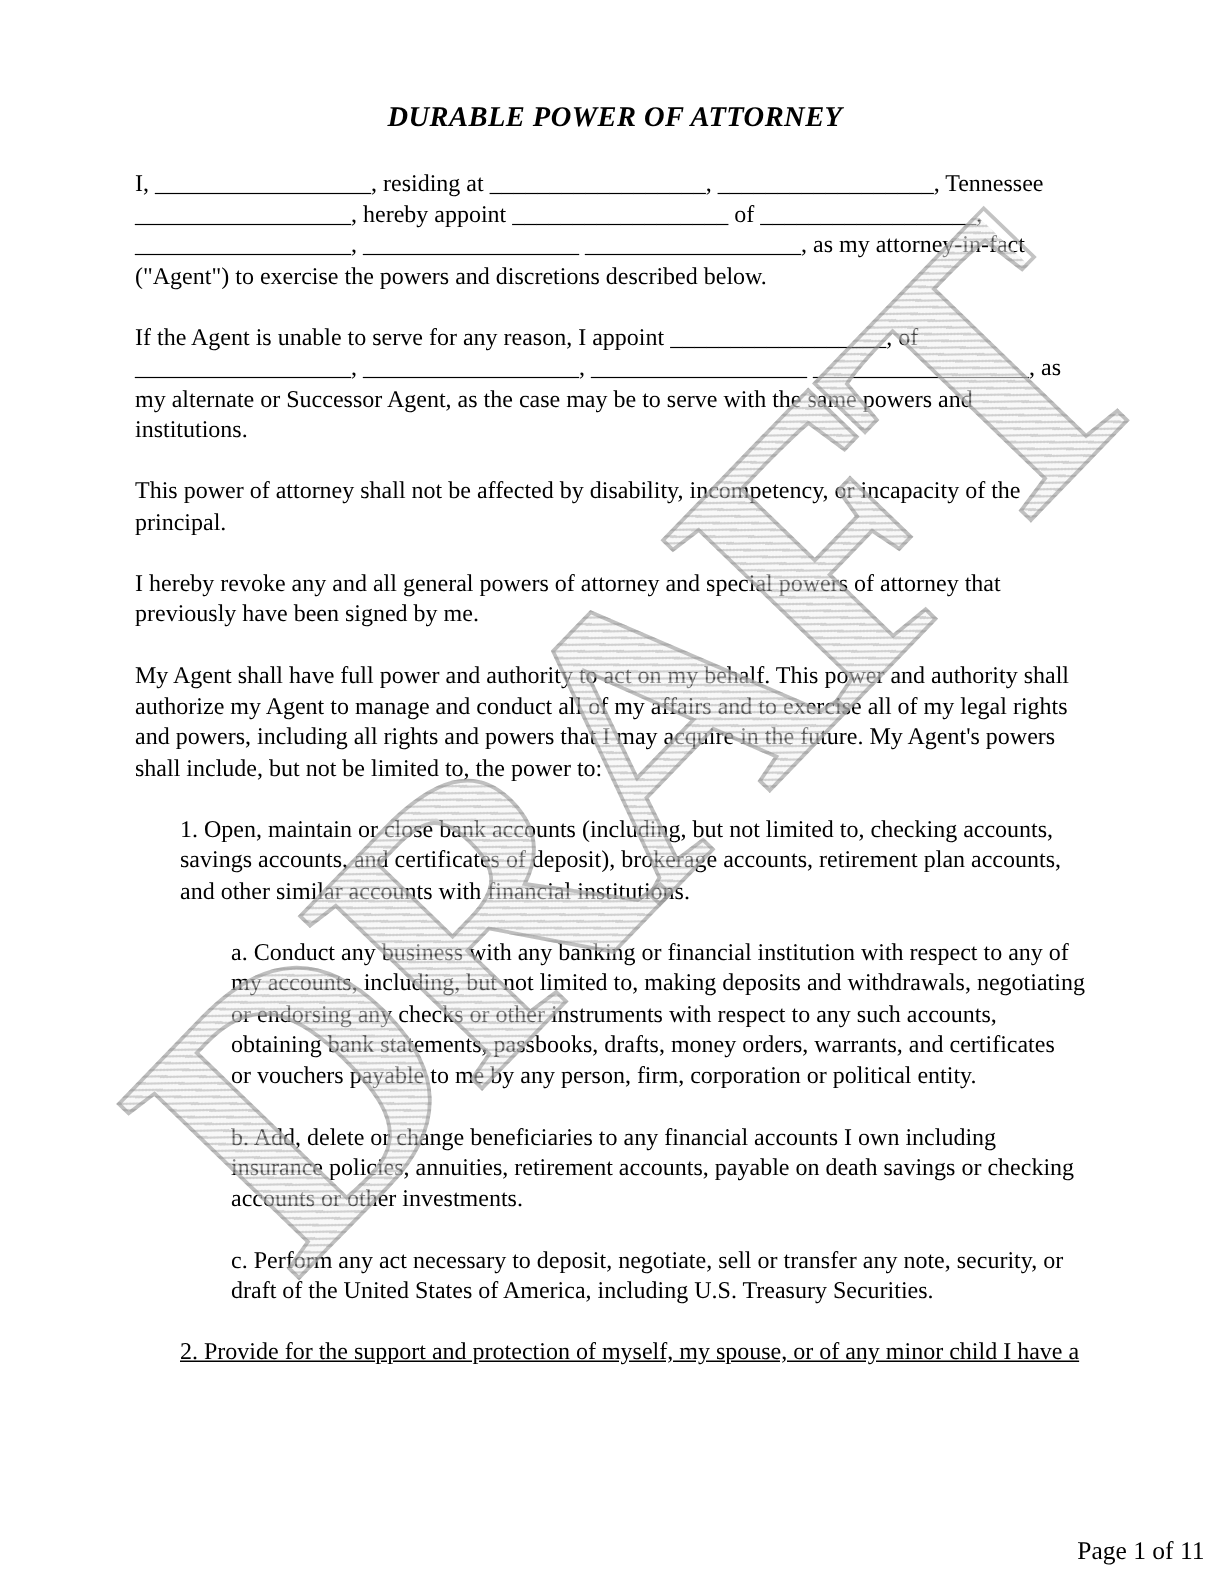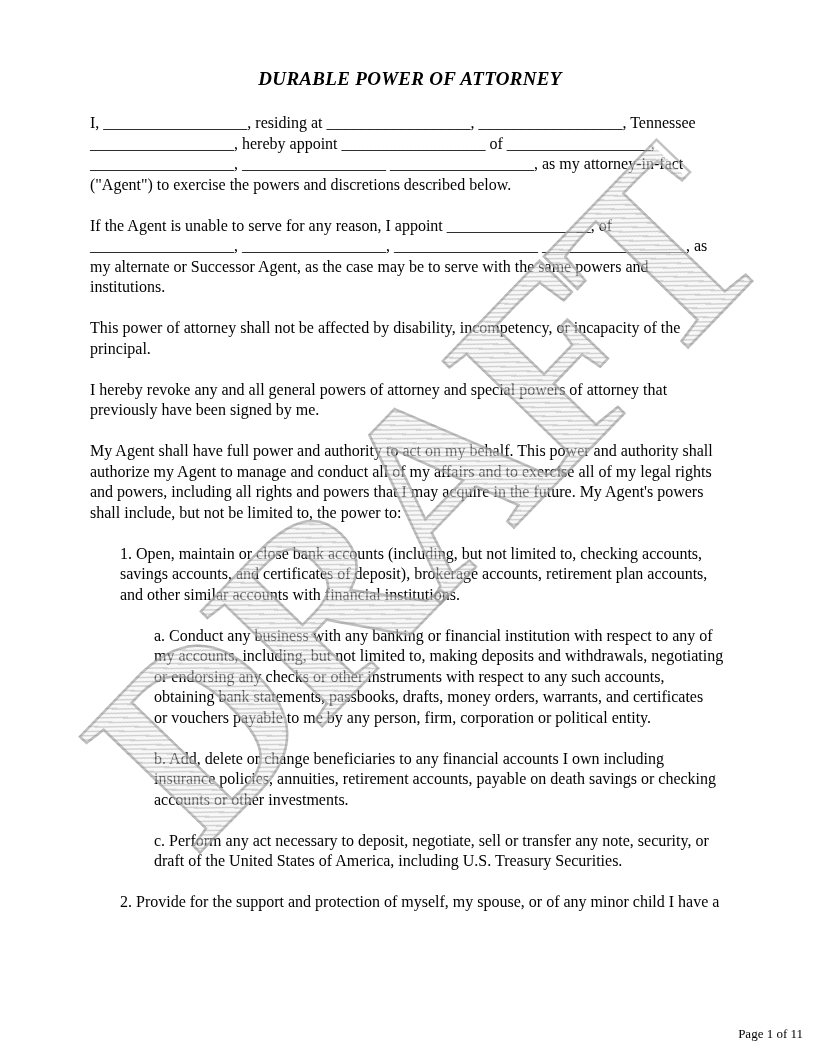--- a/index.html
+++ b/index.html
@@ -33,33 +33,33 @@
     font-style: italic;
     font-size: 19px;
     line-height: 22px;
     margin: 0 0 23px 0;
     letter-spacing: 0.3px;
   }
   .para {
     margin: 0 0 20.5px 0;
     font-size: 16px;
   }
-  .para:last-child { margin-bottom: 0; }
+  .para:last-child { margin-bottom: 0; text-decoration: underline; }
   .line {
     line-height: 20.5px;
     white-space: nowrap;
   }
   .indent-0 { margin-left: 0; }
   .indent-1 { margin-left: 30px; }
   .indent-2 { margin-left: 64px; }
   .footer {
     position: absolute;
     top: 1026px;
     right: 13px;
-    font-size: 13px;
+    font-size: 17px;
     line-height: 16px;
     z-index: 1;
   }
   .watermark {
     position: absolute;
     inset: 0;
     display: flex;
     align-items: center;
     justify-content: center;
     pointer-events: none;

